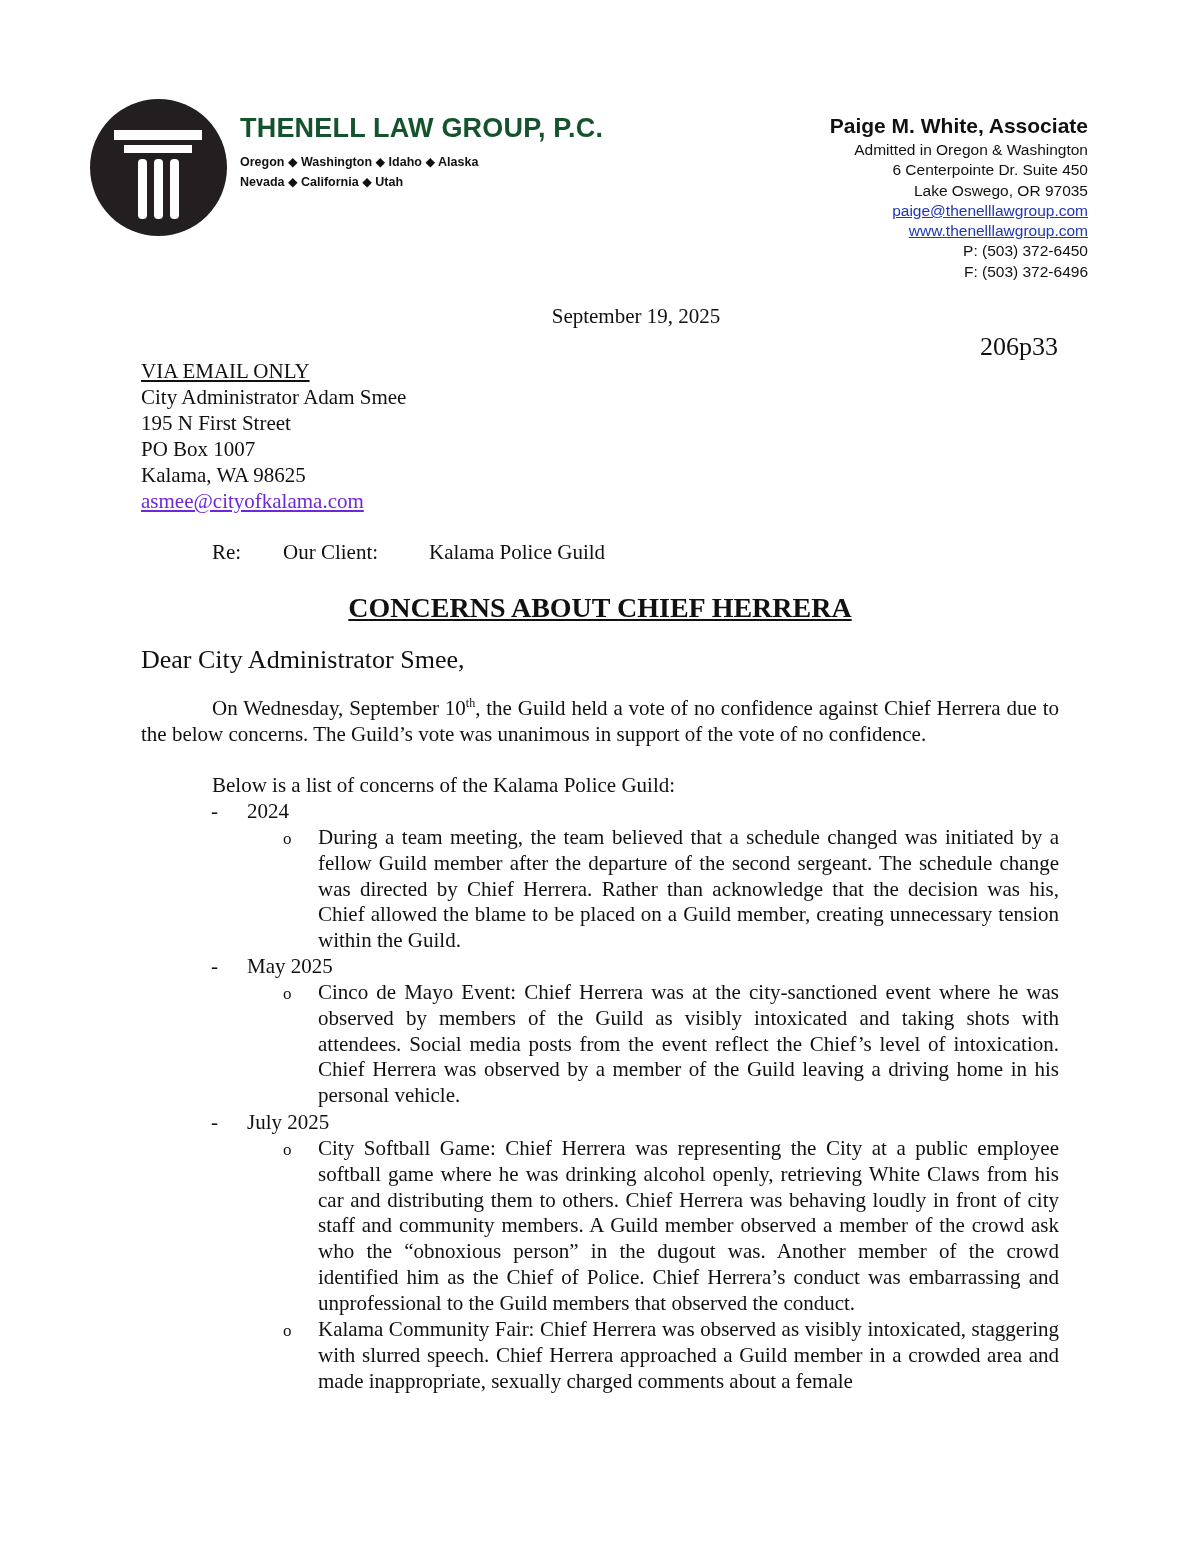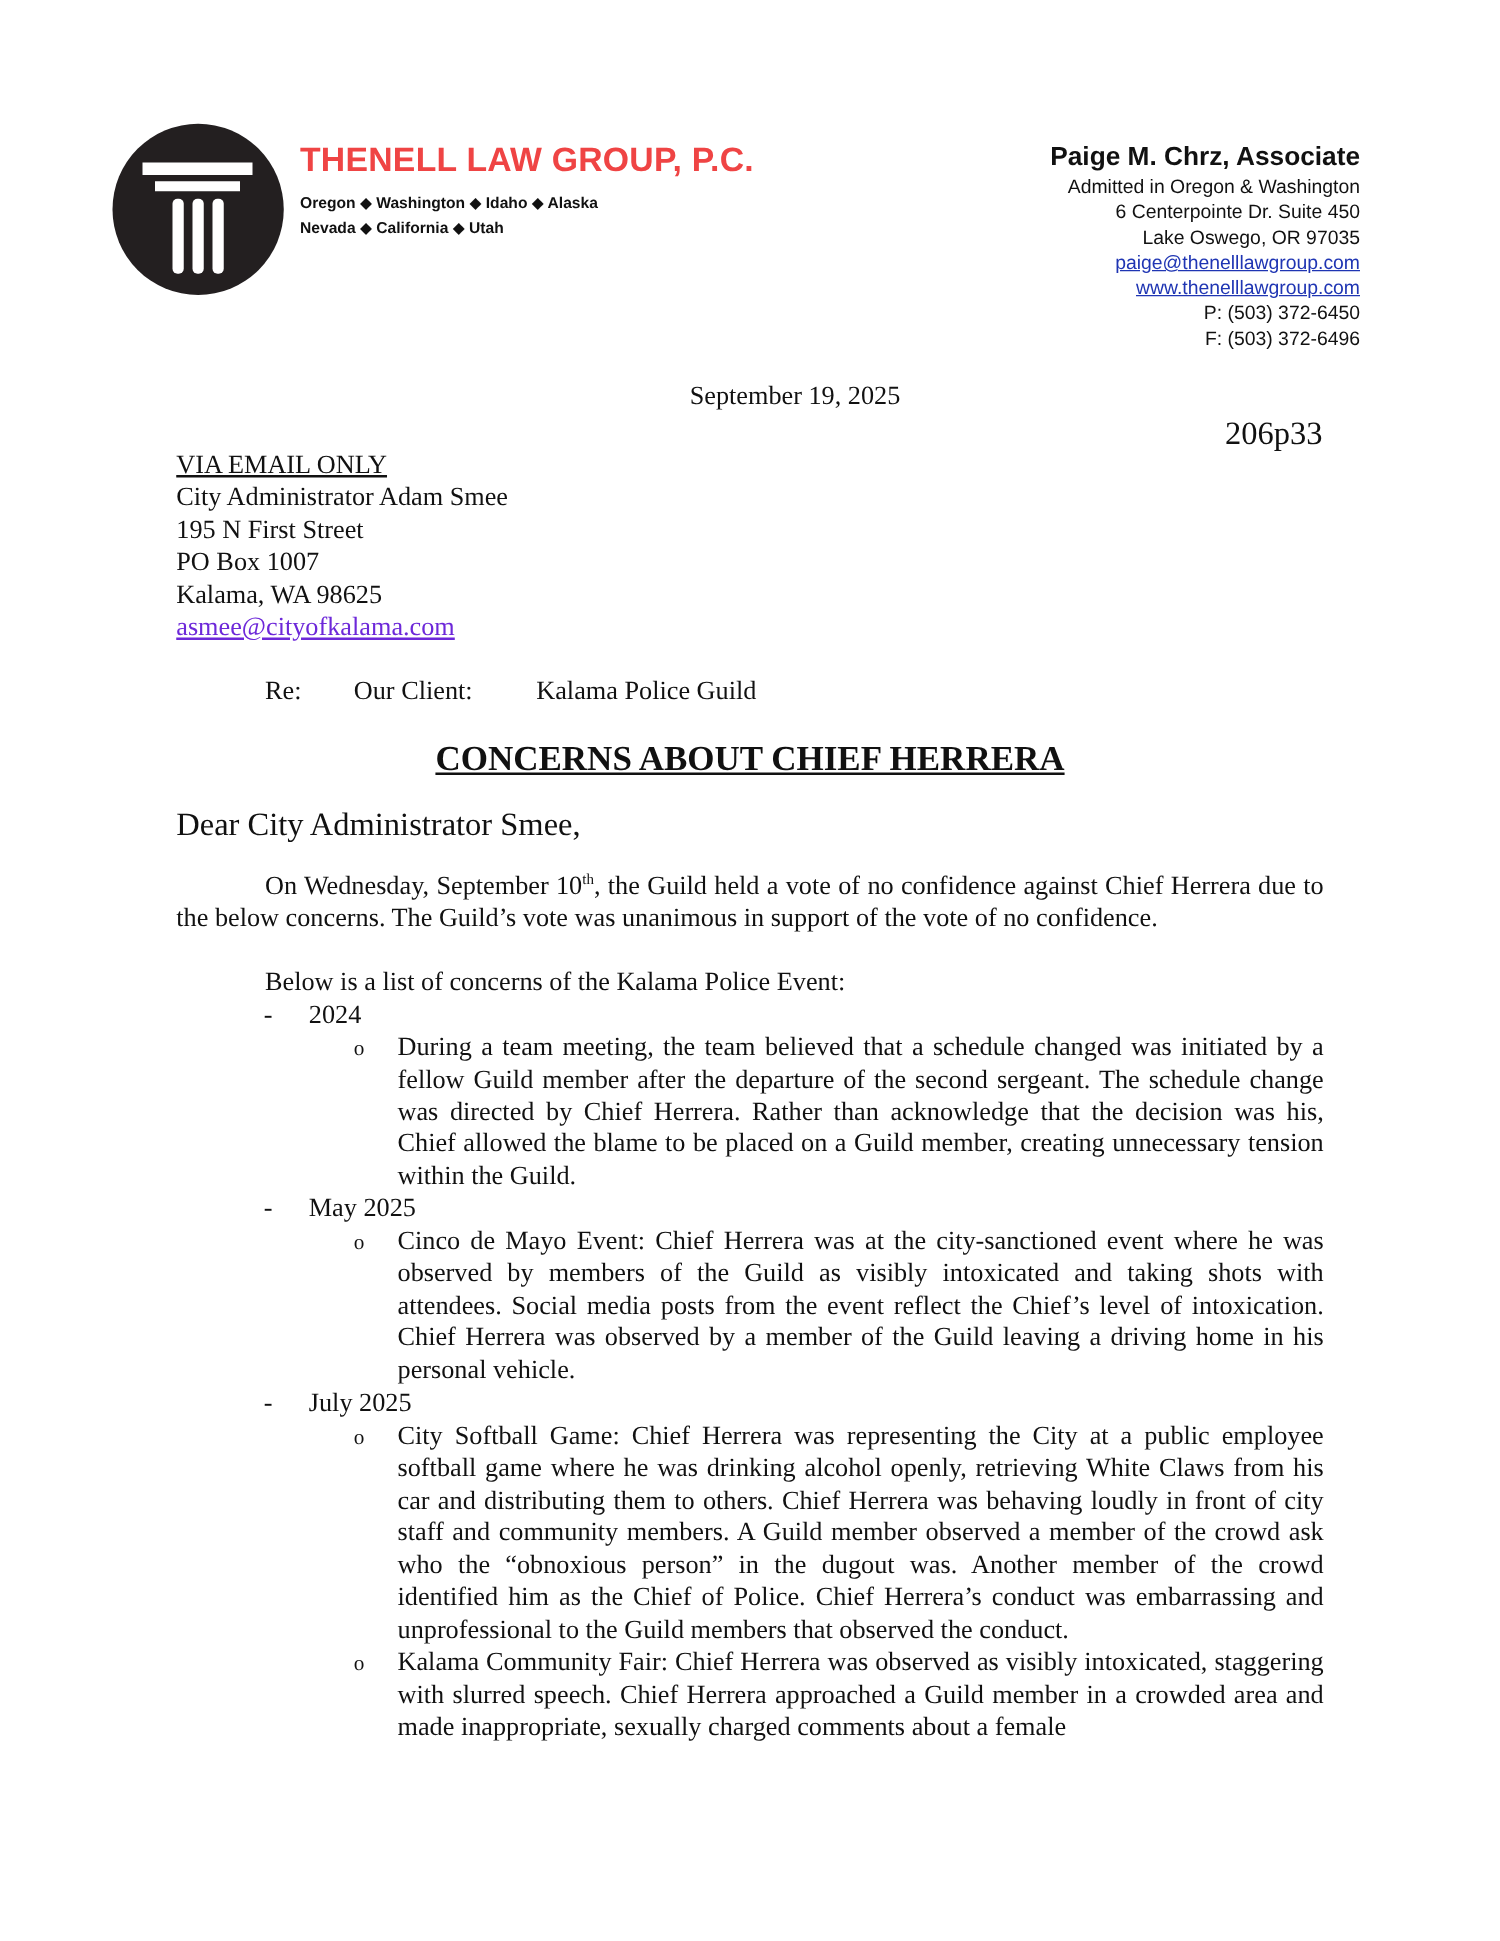--- a/index.html
+++ b/index.html
@@ -4,21 +4,21 @@
 <style>
   html, body { margin: 0; padding: 0; background: #ffffff; }
   body { width: 1200px; height: 1553px; position: relative; overflow: hidden; color: #111; }
   .serif { font-family: "Liberation Serif", "DejaVu Serif", serif; }
   .sans { font-family: "Liberation Sans", "DejaVu Sans", sans-serif; }
 
   
   .logo-circle { position: absolute; left: 90px; top: 99px; width: 137px; height: 137px; border-radius: 50%; background: #231f20; }
   .logo-circle svg { position: absolute; left: 0; top: 0; }
 
-  .firm-name { position: absolute; left: 240px; top: 113px; font-size: 27px; font-weight: bold; letter-spacing: 0.2px; color: #ef4444; white-space: nowrap; }
+  .firm-name { position: absolute; left: 240px; top: 113px; font-size: 27px; font-weight: bold; letter-spacing: 0.2px; color: #14532d; white-space: nowrap; }
   .firm-states { position: absolute; left: 240px; top: 152px; width: 358px; text-align: left; font-size: 12.5px; font-weight: bold; line-height: 20px; color: #111; }
 
   
   .contact { position: absolute; right: 112px; top: 112px; text-align: right; font-size: 15.5px; line-height: 20.3px; color: #111; }
   .contact .name { font-size: 21px; font-weight: bold; line-height: 28px; }
   .contact a { color: #1f35b3; text-decoration: underline; }
 
   .date { position: absolute; left: 0; width: 1200px; top: 304px; text-align: center; font-size: 21px; padding-left: 36px; }
   .ref { position: absolute; right: 142px; top: 332px; font-size: 26px; }
 
@@ -51,21 +51,21 @@
     <rect x="80" y="60" width="9" height="60" rx="4" fill="#ffffff"></rect>
   </svg>
 </div>
 <div class="firm-name sans">THENELL LAW GROUP, P.C.</div>
 <div class="firm-states sans">
   <div>Oregon ◆ Washington ◆ Idaho ◆ Alaska</div>
   <div>Nevada ◆ California ◆ Utah</div>
 </div>
 
 <div class="contact sans">
-  <div class="name">Paige M. Chrz, Associate</div>
+  <div class="name">Paige M. White, Associate</div>
   <div>Admitted in Oregon &amp; Washington</div>
   <div>6 Centerpointe Dr. Suite 450</div>
   <div>Lake Oswego, OR 97035</div>
   <div><a>paige@thenelllawgroup.com</a></div>
   <div><a>www.thenelllawgroup.com</a></div>
   <div>P: (503) 372-6450</div>
   <div>F: (503) 372-6496</div>
 </div>
 
 <div class="date serif">September 19, 2025</div>
@@ -82,21 +82,21 @@
 
 <div class="re serif" style="left:212px;">Re:</div>
 <div class="re serif" style="left:283px;">Our Client:</div>
 <div class="re serif" style="left:429px;">Kalama Police Guild</div>
 
 <div class="subject serif">CONCERNS ABOUT CHIEF HERRERA</div>
 <div class="salutation serif">Dear City Administrator Smee,</div>
 
 <div class="para serif" style="top:695px; text-indent:71px;"><span>On Wednesday, September 10</span><sup>th</sup><span>, the Guild held a vote of no confidence against Chief Herrera due to the below concerns. The Guild’s vote was unanimous in support of the vote of no confidence.</span></div>
 
-<div class="list-intro serif">Below is a list of concerns of the Kalama Police Event:</div>
+<div class="list-intro serif">Below is a list of concerns of the Kalama Police Guild:</div>
 
 <div class="dash serif" style="top:799px;">-</div>
 <div class="year serif" style="top:799px;">2024</div>
 <div class="circle serif" style="top:829px;">o</div>
 <div class="item serif" style="top:825px;">During a team meeting, the team believed that a schedule changed was initiated by a fellow Guild member after the departure of the second sergeant. The schedule change was directed by Chief Herrera. Rather than acknowledge that the decision was his, Chief allowed the blame to be placed on a Guild member, creating unnecessary tension within the Guild.</div>
 
 <div class="dash serif" style="top:954px;">-</div>
 <div class="year serif" style="top:954px;">May 2025</div>
 <div class="circle serif" style="top:984px;">o</div>
 <div class="item serif" style="top:980px;">Cinco de Mayo Event: Chief Herrera was at the city-sanctioned event where he was observed by members of the Guild as visibly intoxicated and taking shots with attendees. Social media posts from the event reflect the Chief’s level of intoxication. Chief Herrera was observed by a member of the Guild leaving a driving home in his personal vehicle.</div>

